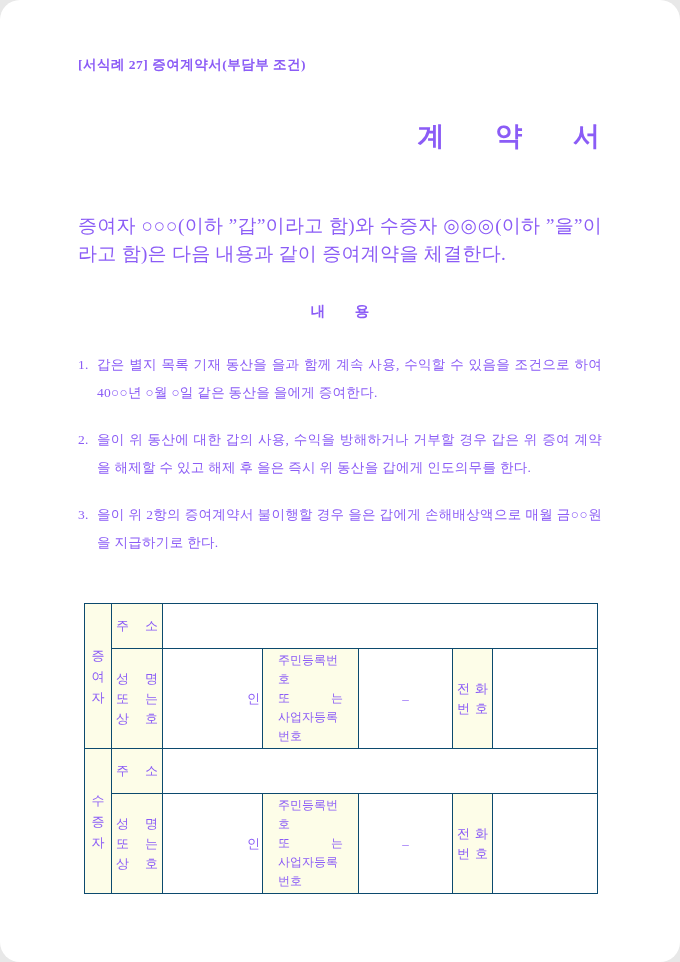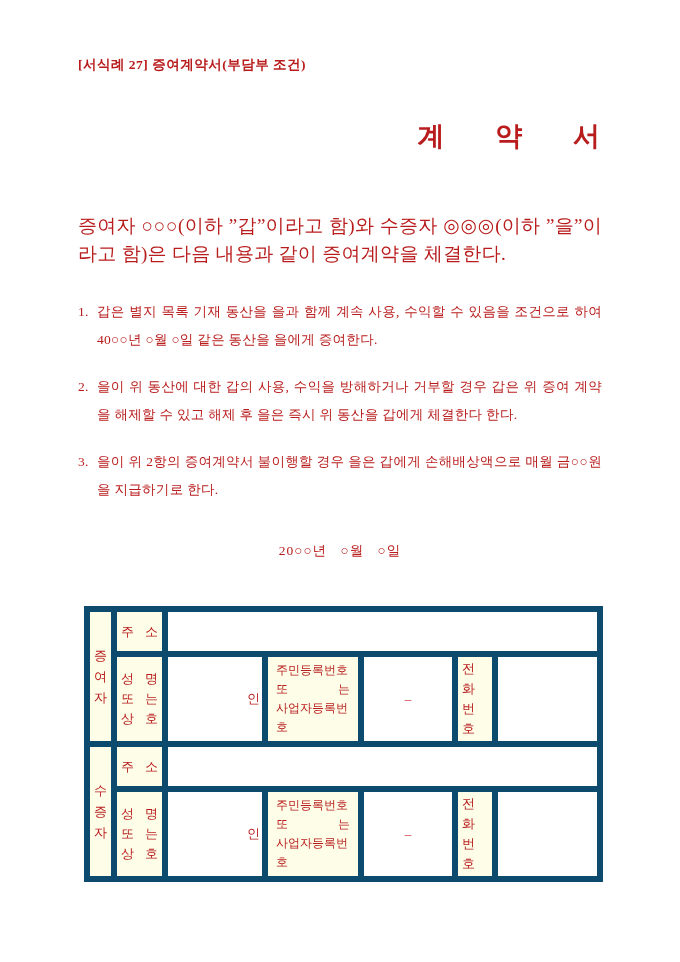--- a/index.html
+++ b/index.html
@@ -3,24 +3,25 @@
 <meta charset="utf-8">
 <style>
   * { margin: 0; padding: 0; box-sizing: border-box; }
   html, body { background: #e8e8e8; }
   .page {
     position: relative;
     width: 680px;
     height: 962px;
     margin: 0 auto;
     background: #ffffff;
-    color: #b91c1c;
+    color: #8b5cf6;
     font-family: "Liberation Serif", "DejaVu Serif", serif;
     padding: 56px 78px 0 78px;
     overflow: hidden;
+    border-radius: 20px;
   }
   .doc-header {
     font-size: 13.5px;
     font-weight: bold;
     letter-spacing: 0.5px;
   }
   .contract-title {
     margin-top: 44px;
     text-align: right;
     font-size: 27px;
@@ -60,21 +61,21 @@
     letter-spacing: 1px;
   }
   table.form-table {
     margin-top: 46px;
     margin-left: 6px;
     border-collapse: collapse;
     table-layout: fixed;
     width: 513px;
   }
   .form-table td {
-    border: 6px solid #0c4a6e;
+    border: 1px solid #0c4a6e;
     font-size: 13px;
     vertical-align: middle;
     overflow: hidden;
   }
   tr.r-addr { height: 45px; }
   tr.r-name { height: 68px; margin-left: 36px; }
   td.party-cell {
     background: #fdfde8;
     text-align: center;
     line-height: 21px;
@@ -82,58 +83,58 @@
   }
   td.label-cell {
     background: #fdfde8;
     padding: 2px 4px;
   }
   .spread {
     text-align: justify;
     text-align-last: justify;
     line-height: 20px;
   }
-  td.regno-cell { padding: 2px 8px; }
+  td.regno-cell { padding: 2px 15px; }
   td.regno-cell .spread { font-size: 12px; line-height: 19px; letter-spacing: 0; }
   td.value-cell { background: #ffffff; }
   td.seal-cell {
     text-align: right;
     padding-right: 2px;
     font-size: 13px;
   }
   td.dash-cell { text-align: center; font-size: 13px; }
 </style>
 </head>
 <body>
 
 <div class="page">
 
   <div class="doc-header">[서식례 27] 증여계약서(부담부 조건)</div>
 
   <div class="contract-title">계 약 서</div>
 
   <div class="intro-paragraph">증여자 ○○○(이하 ”갑”이라고 함)와 수증자 ◎◎◎(이하 ”을”이라고 함)은 다음 내용과 같이 증여계약을 체결한다.</div>
 
+  <div class="content-heading">내 용</div>
 
   <div class="clauses">
     <div class="clause">
       <span class="clause-num">1.</span>
       <div class="clause-text">갑은 별지 목록 기재 동산을 을과 함께 계속 사용, 수익할 수 있음을 조건으로 하여 40○○년 ○월 ○일 같은 동산을 을에게 증여한다.</div>
     </div>
     <div class="clause">
       <span class="clause-num">2.</span>
-      <div class="clause-text">을이 위 동산에 대한 갑의 사용, 수익을 방해하거나 거부할 경우 갑은 위 증여 계약을 해제할 수 있고 해제 후 을은 즉시 위 동산을 갑에게 체결한다 한다.</div>
+      <div class="clause-text">을이 위 동산에 대한 갑의 사용, 수익을 방해하거나 거부할 경우 갑은 위 증여 계약을 해제할 수 있고 해제 후 을은 즉시 위 동산을 갑에게 인도의무를 한다.</div>
     </div>
     <div class="clause">
       <span class="clause-num">3.</span>
       <div class="clause-text">을이 위 2항의 증여계약서 불이행할 경우 을은 갑에게 손해배상액으로 매월 금○○원을 지급하기로 한다.</div>
     </div>
   </div>
 
-  <div class="contract-date">20○○년 ○월 ○일</div>
 
   <table class="form-table">
     <colgroup>
       <col style="width:27px">
         <col style="width:51px">
         <col style="width:100px">
       <col style="width:96px">
         <col style="width:94px">
         <col style="width:40px">
         <col style="width:105px">

